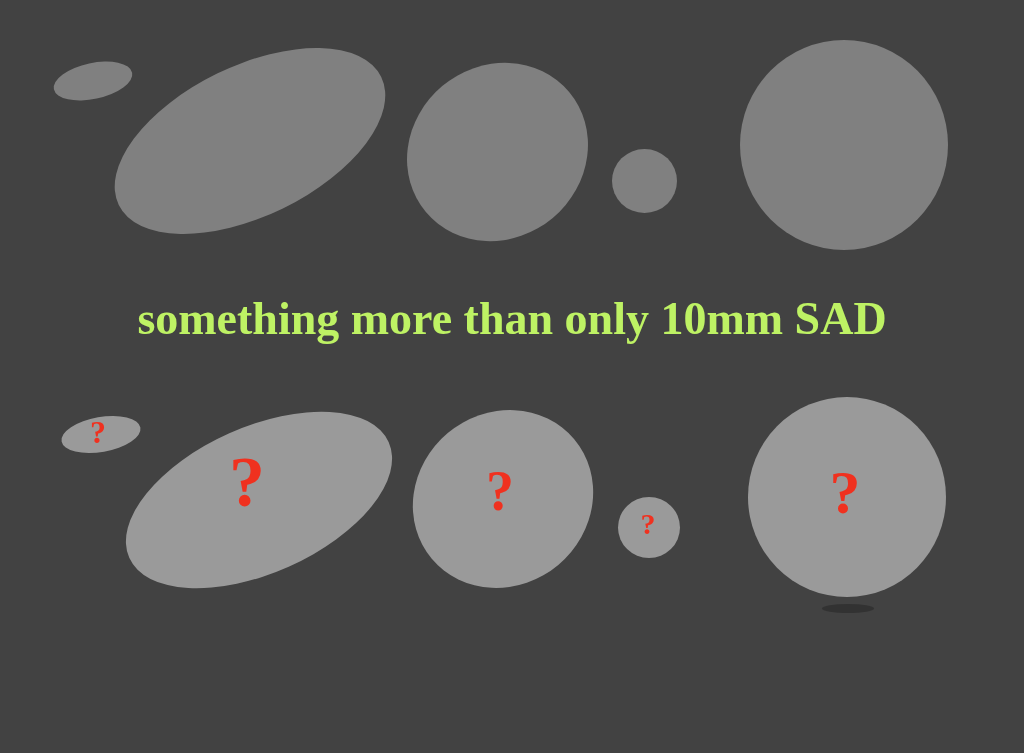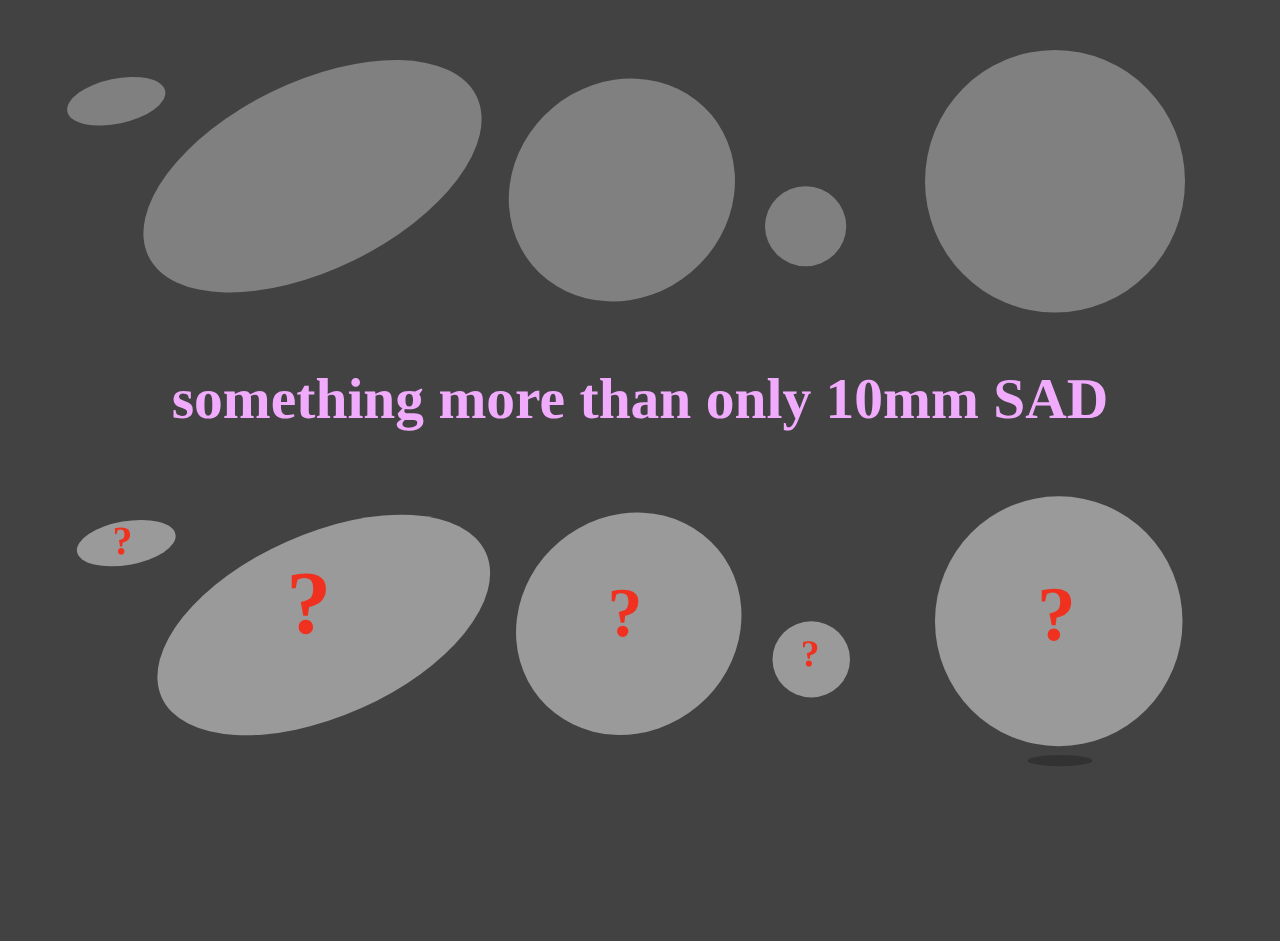--- a/index.html
+++ b/index.html
@@ -58,21 +58,21 @@
 <div id="slide" style="width: 1024px; height: 753px; background: rgb(66, 66, 66);">
 
   <div id="top-row-layer">
       <div class="shape" style="left: 53px; top: 63px; width: 80px; height: 36px; background: rgb(128, 128, 128); transform: rotate(-12deg);"></div>
       <div class="shape" style="left: 104px; top: 66px; width: 292px; height: 150px; background: rgb(128, 128, 128); transform: rotate(-26deg);"></div>
       <div class="shape" style="left: 404px; top: 66px; width: 187px; height: 172px; background: rgb(128, 128, 128); transform: rotate(-40deg);"></div>
       <div class="shape" style="left: 612px; top: 149px; width: 65px; height: 64px; background: rgb(128, 128, 128);"></div>
       <div class="shape" style="left: 740px; top: 40px; width: 208px; height: 210px; background: rgb(128, 128, 128);"></div>
     </div>
 
-  <div id="caption" style="top: 292px; font-size: 46px; color: #f0abfc;">something more than only 10mm SAD</div>
+  <div id="caption" style="top: 292px; font-size: 46px; color: #bef264;">something more than only 10mm SAD</div>
 
   <div id="bottom-row-layer">
       <div class="shape row-bottom" style="left: 61px; top: 417px; width: 80px; height: 35px; background: rgb(154, 154, 154); transform: rotate(-10deg);"></div>
       <div class="qmark" style="left: 98px; top: 432px; font-size: 32px; color: rgb(240, 49, 31);">?</div>
       <div class="shape row-bottom" style="left: 117px; top: 427px; width: 284px; height: 146px; background: rgb(154, 154, 154); transform: rotate(-24deg);"></div>
       <div class="qmark" style="left: 247px; top: 482px; font-size: 72px; color: rgb(240, 49, 31);">?</div>
       <div class="shape row-bottom" style="left: 410px; top: 413px; width: 186px; height: 172px; background: rgb(154, 154, 154); transform: rotate(-40deg);"></div>
       <div class="qmark" style="left: 500px; top: 491px; font-size: 56px; color: rgb(240, 49, 31);">?</div>
       <div class="shape row-bottom" style="left: 618px; top: 497px; width: 62px; height: 61px; background: rgb(154, 154, 154);"></div>
       <div class="qmark" style="left: 648px; top: 524px; font-size: 30px; color: rgb(240, 49, 31);">?</div>

